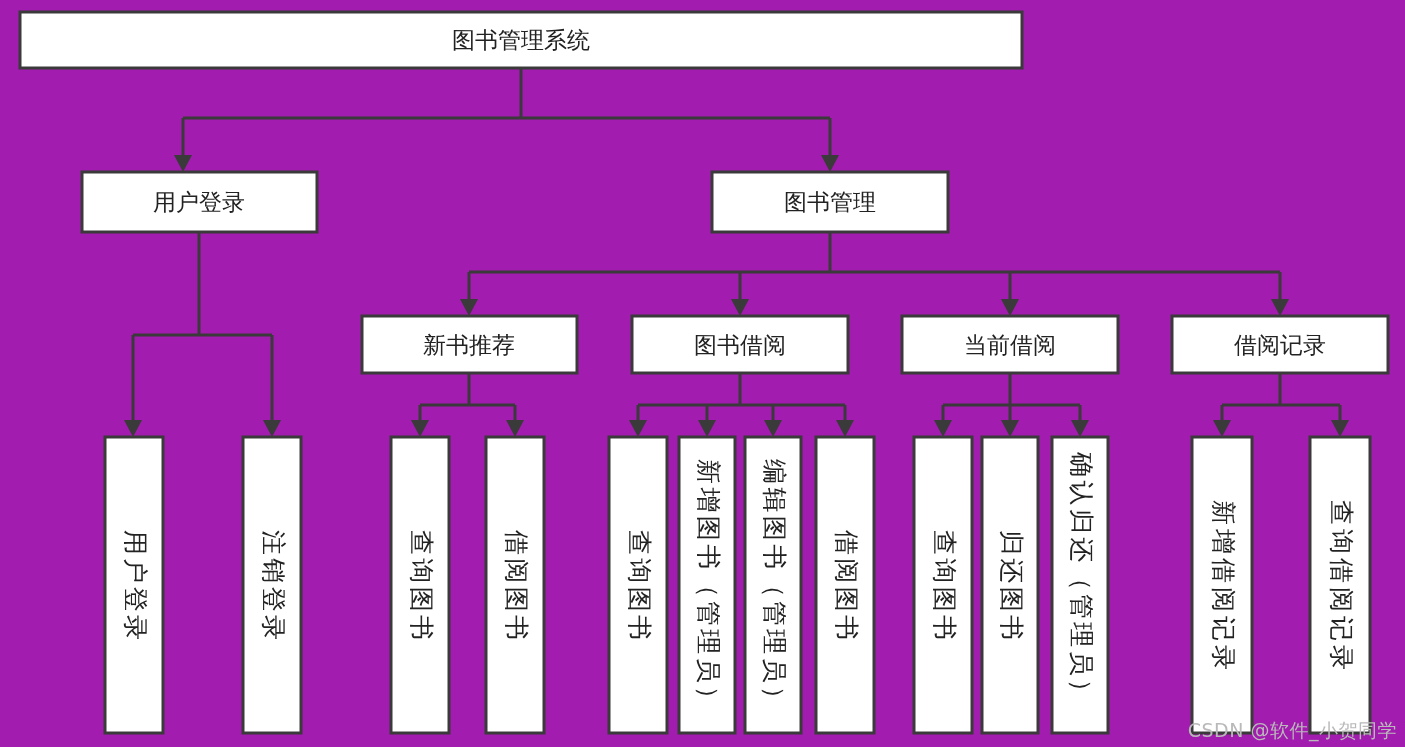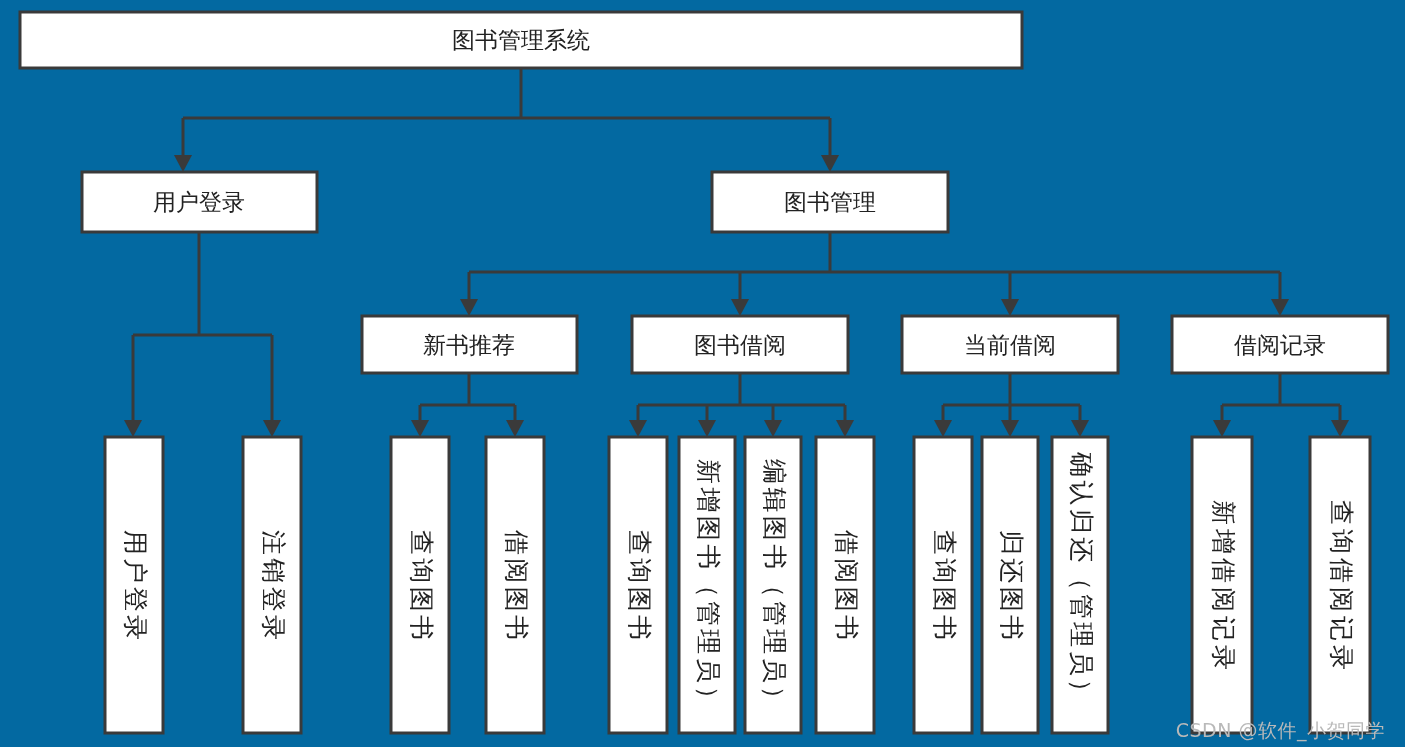--- a/index.html
+++ b/index.html
@@ -1,35 +1,35 @@
 <!DOCTYPE html>
 <html><head>
 <meta charset="utf-8">
 <style>
   html,body{margin:0;padding:0;background:#ffffff;}
   body{
     font-family:"DejaVu Sans","Liberation Sans",sans-serif;
     width:1405px;height:747px;overflow:hidden;
   }
-  #stage{position:relative;width:1405px;height:747px;background:#0369a1;}
+  #stage{position:relative;width:1405px;height:747px;background:#a21caf;}
   svg#diagram{position:absolute;left:0;top:0;width:1405px;height:747px;display:block;}
   .node-rect{fill:#ffffff;stroke:#3a3a3a;stroke-width:3;}
   .connector{stroke:#3a3a3a;stroke-width:3;fill:none;stroke-linecap:butt;}
   .arrow-head{fill:#3a3a3a;stroke:none;}
   .node-label{
     font-family:"DejaVu Sans","Liberation Sans",sans-serif;
     fill:#222222;
     text-anchor:middle;
     dominant-baseline:middle;
   }
   .label-h{font-size:23px;}
   .label-v{font-size:25px;}
   .watermark{
     position:absolute;
-    right:20px;bottom:3px;
+    right:8px;bottom:3px;
     font-family:"DejaVu Sans","Liberation Sans",sans-serif;
     font-size:19px;
     color:#b9b9b9;
     letter-spacing:0.5px;
     white-space:nowrap;
     pointer-events:none;
   }
 </style>
 </head>
 <body>

